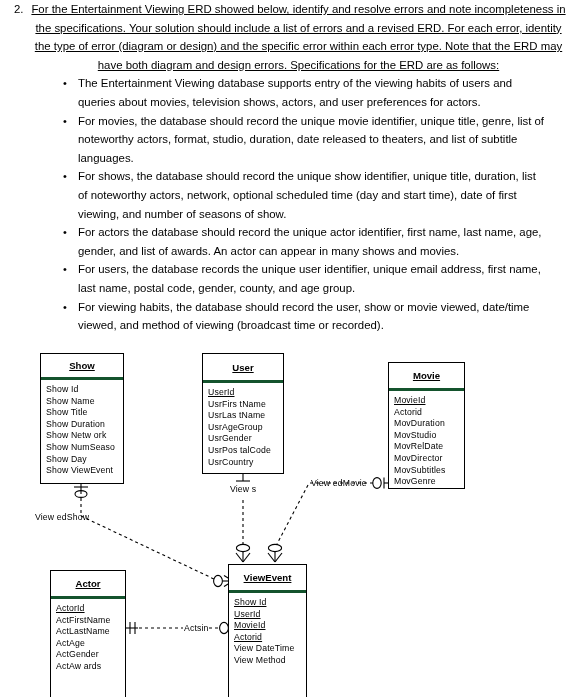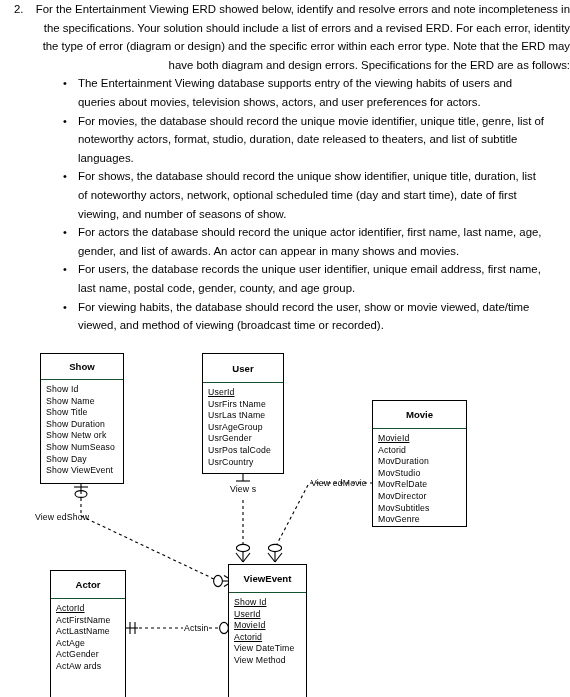--- a/index.html
+++ b/index.html
@@ -33,21 +33,22 @@
     text-align: left;
     padding-left: 14px;
     box-sizing: border-box;
     font-size: 11.4px;
     line-height: 18.6px;
   }
   .q-para {
     flex: 1 1 auto;
     font-size: 11.4px;
     line-height: 18.6px;
-    text-align: right;
+    text-align: center;
+    text-decoration: underline;
   }
   .bullet-list {
     margin: 0;
     padding: 0;
     list-style: none;
   }
   .bullet-item {
     display: flex;
     align-items: flex-start;
     font-size: 11.4px;
@@ -84,25 +85,26 @@
     position: absolute;
     border: 1px solid #000;
     background: #ffffff;
     box-sizing: border-box;
     overflow: hidden;
   }
   .entity-title {
     text-align: left;
     font-weight: bold;
     font-size: 9.6px;
-    border-bottom: 1px solid #14532d;
+    border-bottom: 3px solid #14532d;
     box-sizing: border-box;
     display: flex;
     align-items: center;
     justify-content: center;
+    text-decoration: underline;
   }
   .entity-attrs {
     padding: 4px 0 3px 5px;
     box-sizing: border-box;
   }
   .attr {
     font-size: 8.7px;
     line-height: 11.6px;
     white-space: nowrap;
     letter-spacing: 0.15px;
@@ -227,21 +229,21 @@
       <div class="attr pk">UserId</div>
       <div class="attr">UsrFirs tName</div>
       <div class="attr">UsrLas tName</div>
       <div class="attr">UsrAgeGroup</div>
       <div class="attr">UsrGender</div>
       <div class="attr">UsrPos talCode</div>
       <div class="attr">UsrCountry</div>
     </div>
   </div>
 
-  <div class="entity" style="left:372px; top:14px; width:95px; height:127px;margin-top:38px;">
+  <div class="entity" style="left:388px; top:14px; width:77px; height:127px;">
     <div class="entity-title" style="height:28px;">Movie</div>
     <div class="entity-attrs">
       <div class="attr pk">MovieId</div>
       <div class="attr">Actorid</div>
       <div class="attr">MovDuration</div>
       <div class="attr">MovStudio</div>
       <div class="attr">MovRelDate</div>
       <div class="attr">MovDirector</div>
       <div class="attr">MovSubtitles</div>
       <div class="attr">MovGenre</div>

